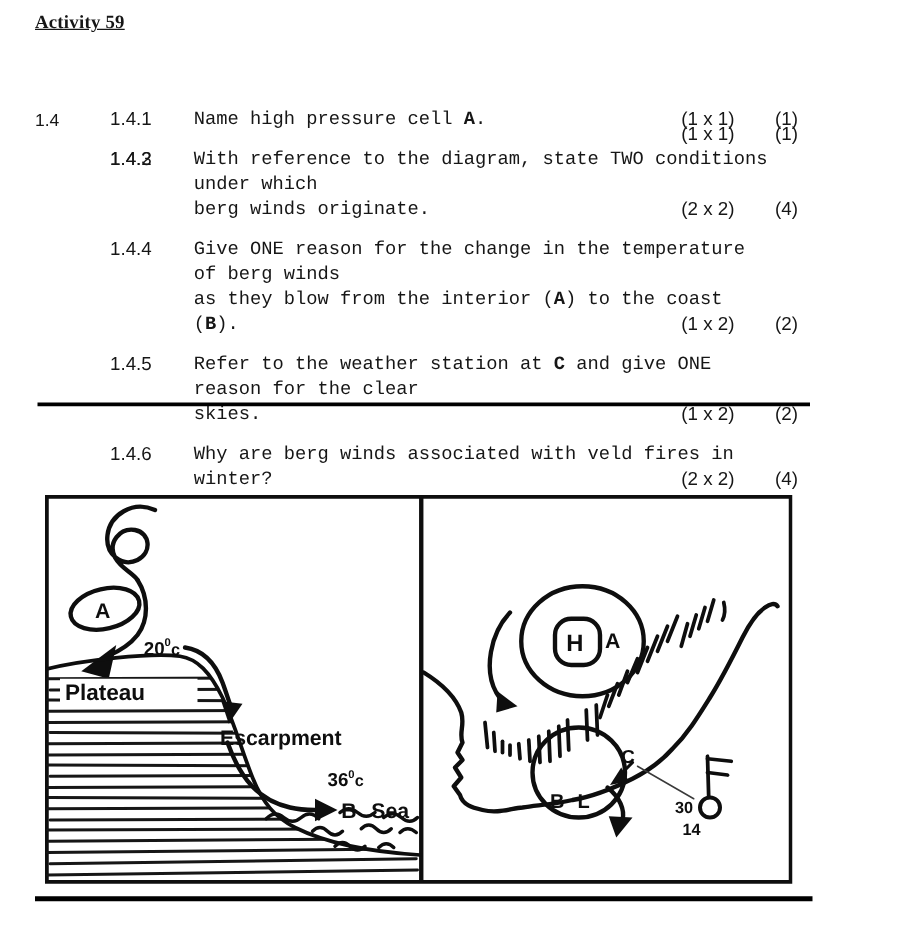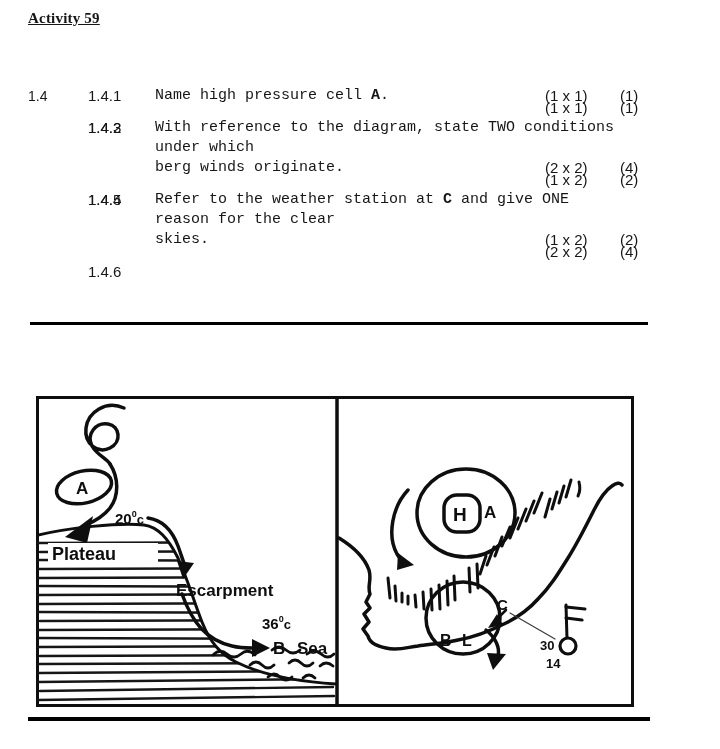--- a/index.html
+++ b/index.html
@@ -47,31 +47,33 @@
       <span class="marks">(1)</span>
     </div>
     <div class="item">
       <span class="inum">1.4.3</span>
       <div class="itext">With reference to the diagram, state TWO conditions under which<br>berg winds originate.</div>
       <span class="calc">(2 x 2)</span>
       <span class="marks">(4)</span>
     </div>
     <div class="item">
       <span class="inum">1.4.4</span>
+      <div class="itext">Give ONE reason for the change in the temperature of berg winds<br>as they blow from the interior (<b>A</b>) to the coast (<b>B</b>).</div>
       <span class="calc">(1 x 2)</span>
       <span class="marks">(2)</span>
     </div>
     <div class="item">
       <span class="inum">1.4.5</span>
       <div class="itext">Refer to the weather station at <b>C</b> and give ONE reason for the clear<br>skies.</div>
       <span class="calc">(1 x 2)</span>
       <span class="marks">(2)</span>
     </div>
     <div class="item">
       <span class="inum">1.4.6</span>
+      <div class="itext">Why are berg winds associated with veld fires in winter?</div>
       <span class="calc">(2 x 2)</span>
       <span class="marks">(4)</span>
     </div>
   </div>
 
   <div class="rule1"></div>
 
 
   <svg class="fig-svg" width="598" height="312" viewBox="0 0 598 312">
 

